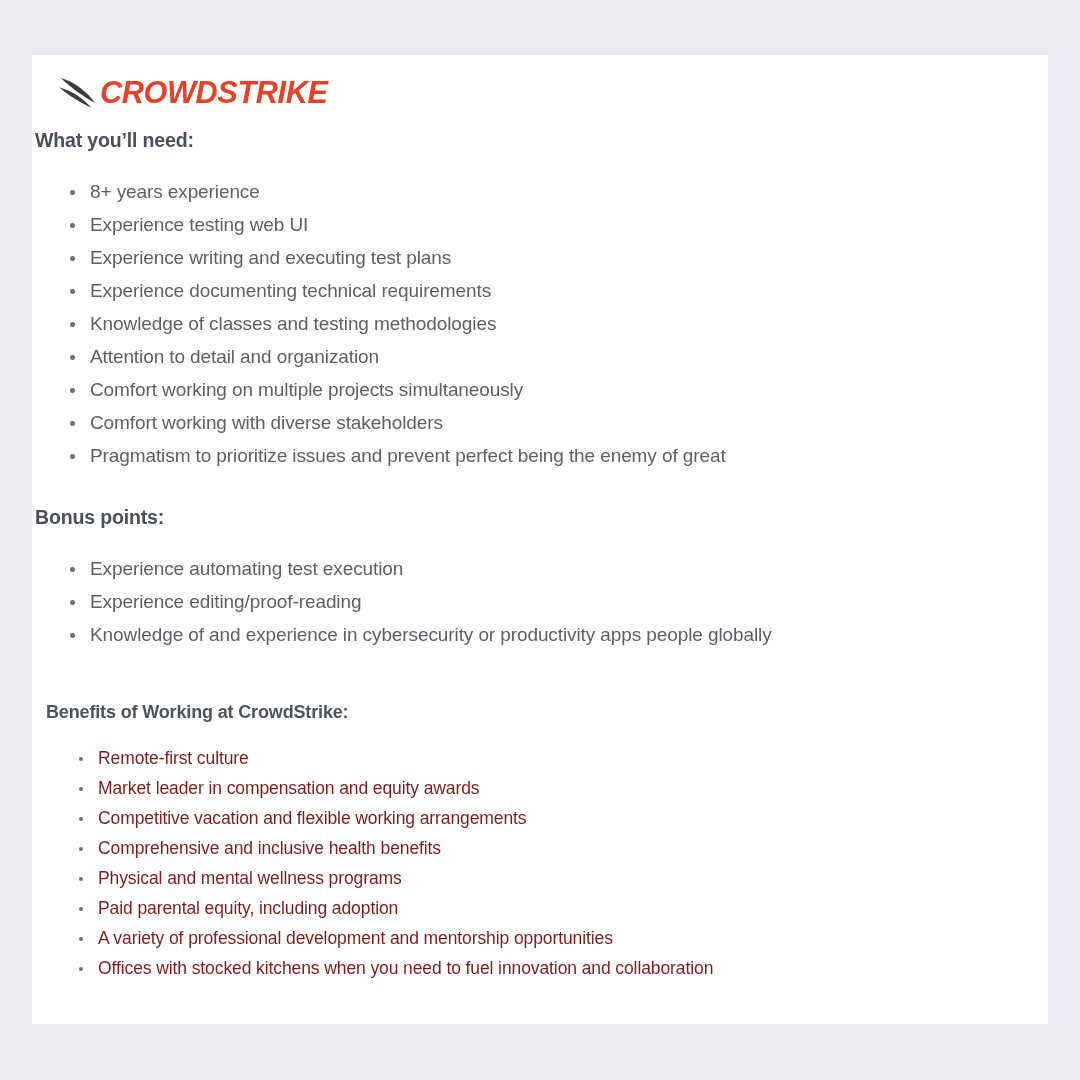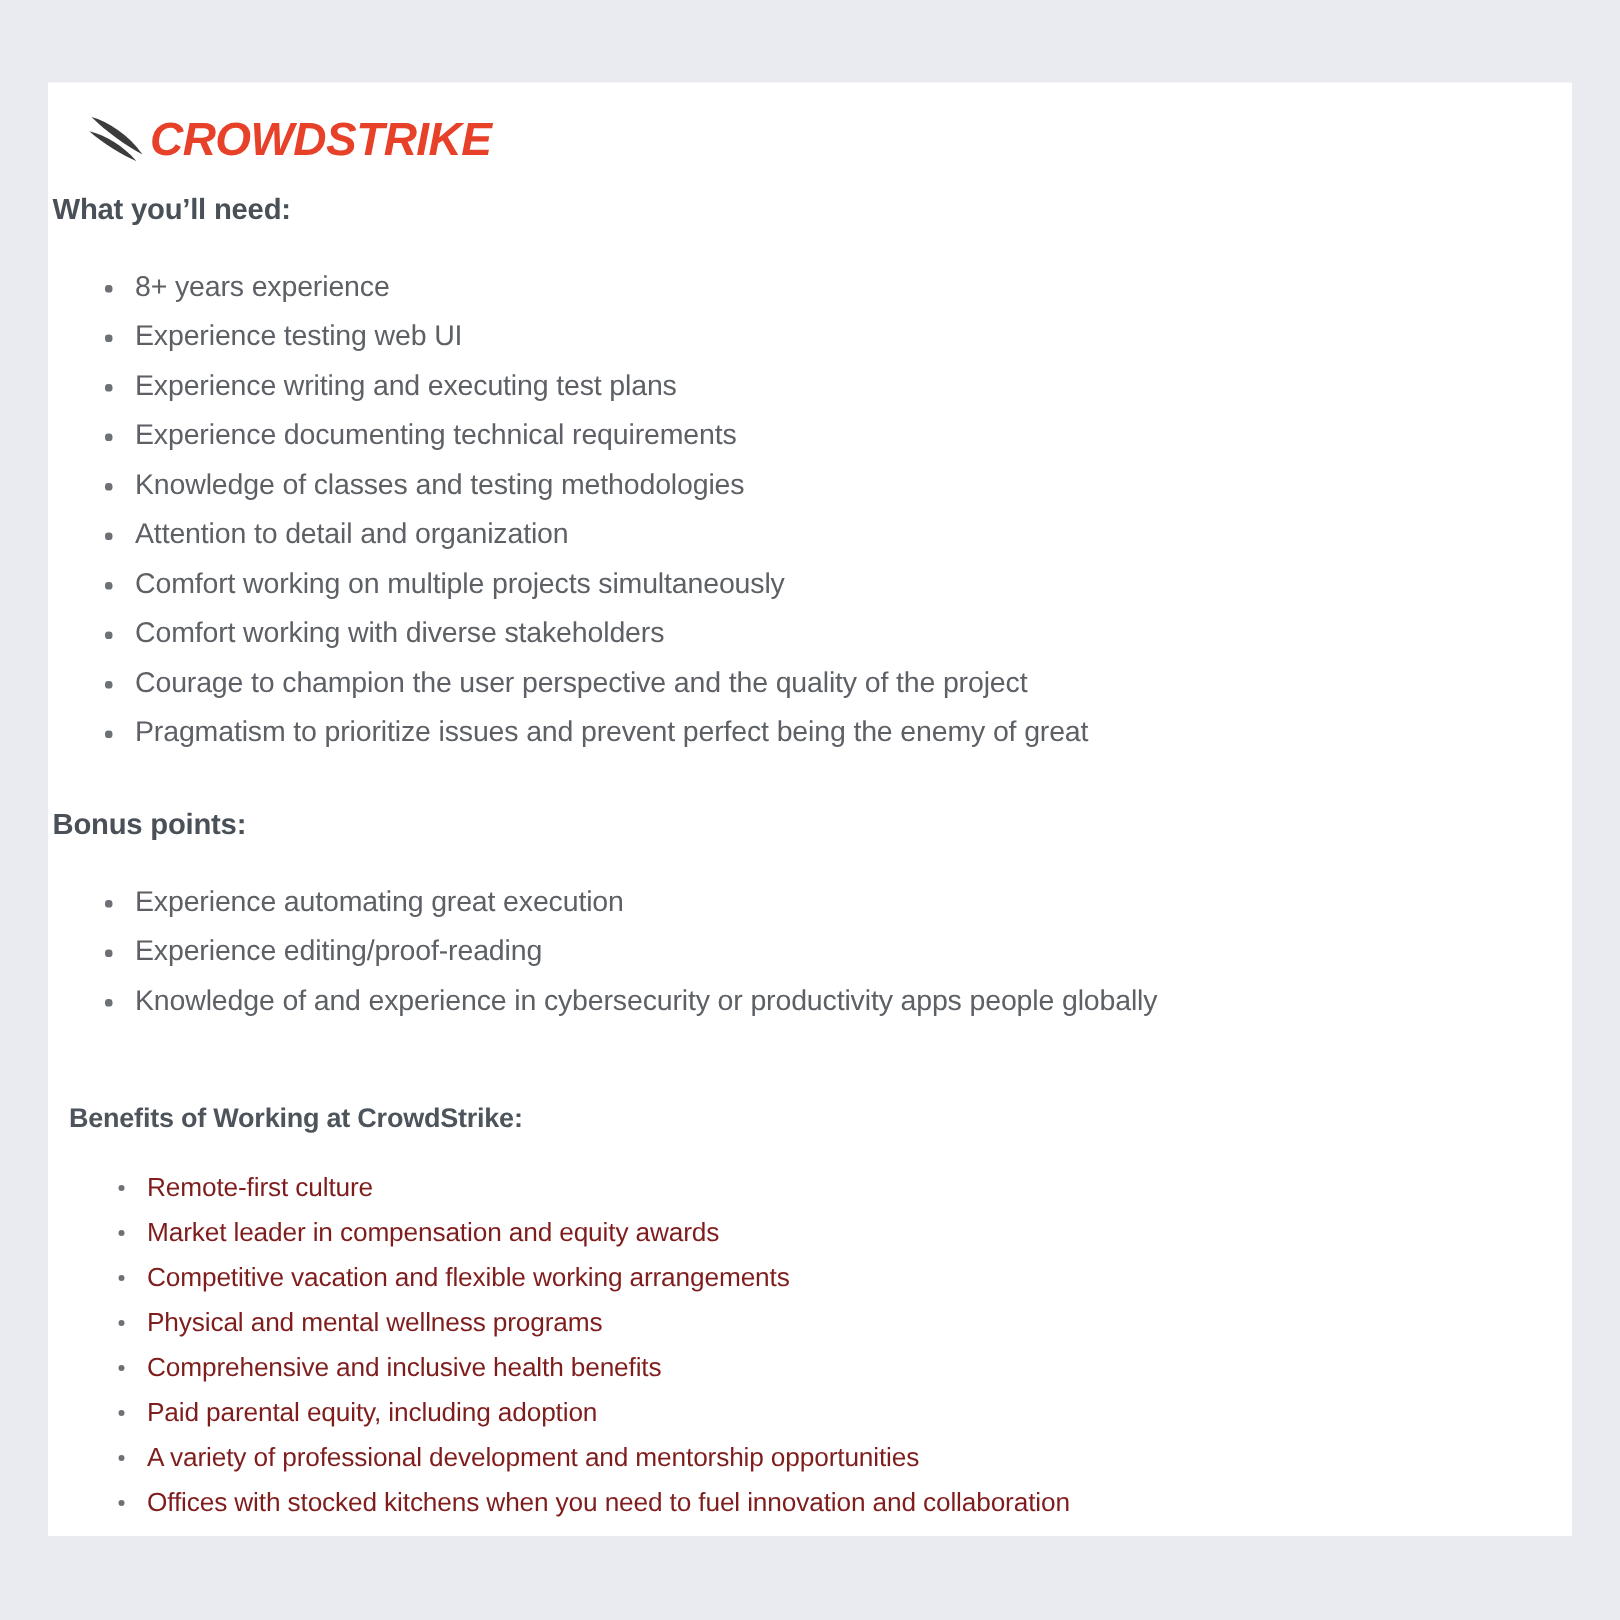--- a/index.html
+++ b/index.html
@@ -143,43 +143,42 @@
     <div class="gap-after-heading"></div>
     <ul class="bullets">
       <li>8+ years experience</li>
       <li>Experience testing web UI</li>
       <li>Experience writing and executing test plans</li>
       <li>Experience documenting technical requirements</li>
       <li>Knowledge of classes and testing methodologies</li>
       <li>Attention to detail and organization</li>
       <li>Comfort working on multiple projects simultaneously</li>
       <li>Comfort working with diverse stakeholders</li>
-      <li>Courage to champion the user perspective and the quality of the project</li>
       <li>Pragmatism to prioritize issues and prevent perfect being the enemy of great</li>
     </ul>
 
     <div class="gap-before-heading"></div>
 
     <h2 class="section-heading">Bonus points:</h2>
     <div class="gap-after-heading"></div>
     <ul class="bullets">
-      <li>Experience automating great execution</li>
+      <li>Experience automating test execution</li>
       <li>Experience editing/proof-reading</li>
       <li>Knowledge of and experience in cybersecurity or productivity apps people globally</li>
     </ul>
 
     <div class="gap-before-benefits"></div>
 
     <h2 class="section-heading indented">Benefits of Working at CrowdStrike:</h2>
     <div class="gap-after-benefits-heading"></div>
     <ul class="bullets compact">
       <li>Remote-first culture</li>
       <li>Market leader in compensation and equity awards</li>
       <li>Competitive vacation and flexible working arrangements</li>
+      <li>Comprehensive and inclusive health benefits</li>
       <li>Physical and mental wellness programs</li>
-      <li>Comprehensive and inclusive health benefits</li>
       <li>Paid parental equity, including adoption</li>
       <li>A variety of professional development and mentorship opportunities</li>
       <li>Offices with stocked kitchens when you need to fuel innovation and collaboration</li>
     </ul>
 
   </div>
 </div>
 
 </body></html>

